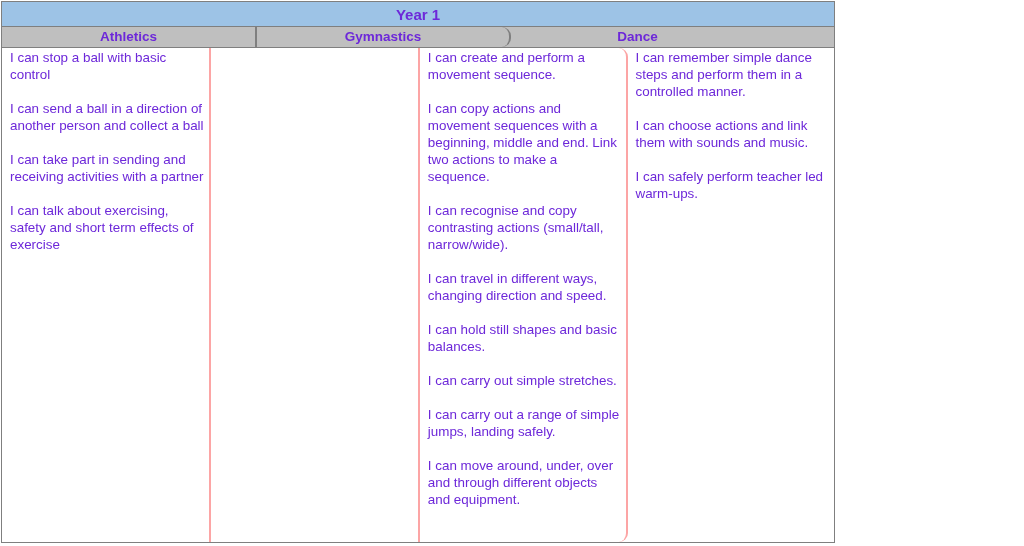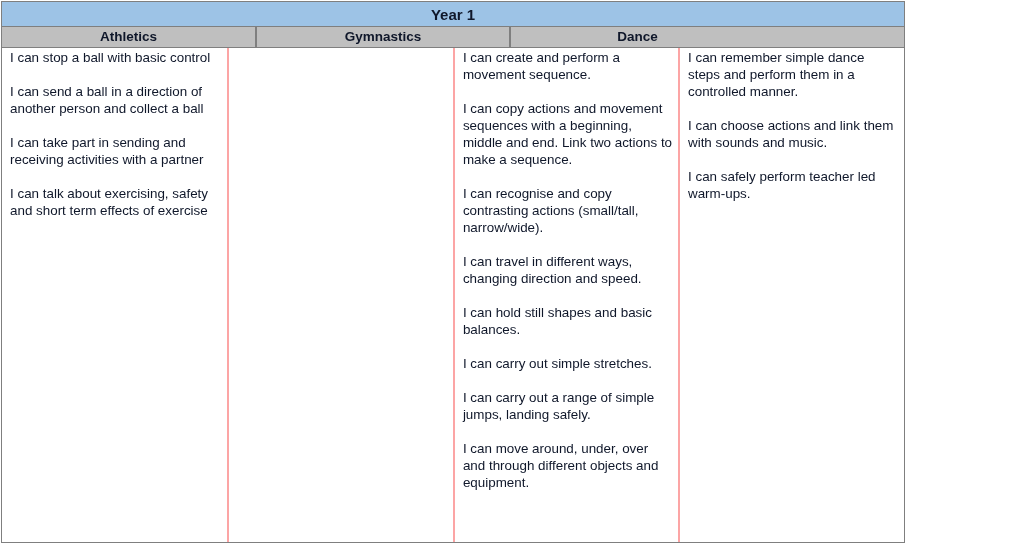--- a/index.html
+++ b/index.html
@@ -7,26 +7,26 @@
       padding: 0;
       background: #ffffff;
       width: 1024px;
       height: 546px;
       overflow: hidden;
     }
     .sheet {
       position: absolute;
       left: 1px;
       top: 1px;
-      width: 904px;
+      width: 834px;
       height: 542px;
       border: 1px solid #7f7f7f;
       box-sizing: border-box;
       font-family: "Liberation Sans", sans-serif;
-      color: #0f172a;
+      color: #6d28d9;
     }
     .title-row {
       height: 25px;
       background: #9dc3e6;
       border-bottom: 1px solid #7f7f7f;
       text-align: center;
       font-weight: bold;
       font-size: 15px;
       line-height: 25px;
       box-sizing: border-box;
@@ -54,21 +54,21 @@
     .body-cell {
       box-sizing: border-box;
       border-right: 2px solid #fca5a5;
       padding: 1px 4px 0 8px;
       font-size: 13.4px;
       line-height: 17px;
     }
     .body-cell:last-child { border-right: none; }
     .c1 { width: 256px; }
     .c2 { width: 255px; }
-    .c3 { width: 254px; }
+    .c3 { width: 254px; border-radius: 9px; }
     .c4 { width: 253px; }
     .stmt {
       margin: 0 0 17px 0;
     }
   </style>
 </head>
 <body>
 
 <div class="sheet">
   <div class="title-row">Year 1</div>

